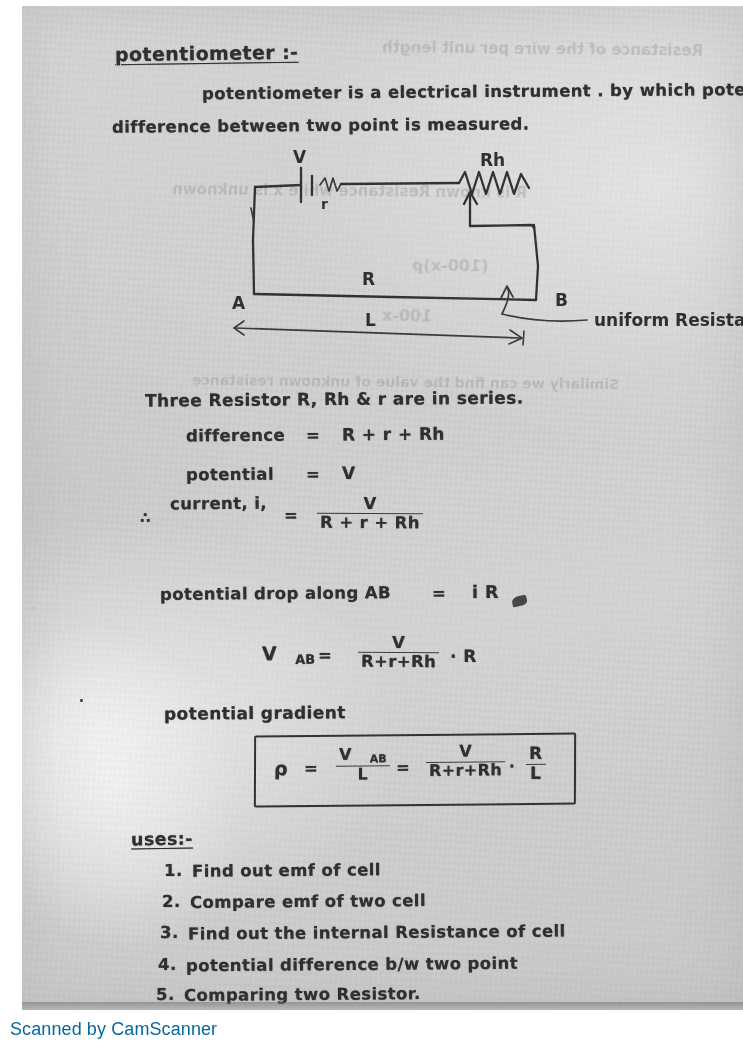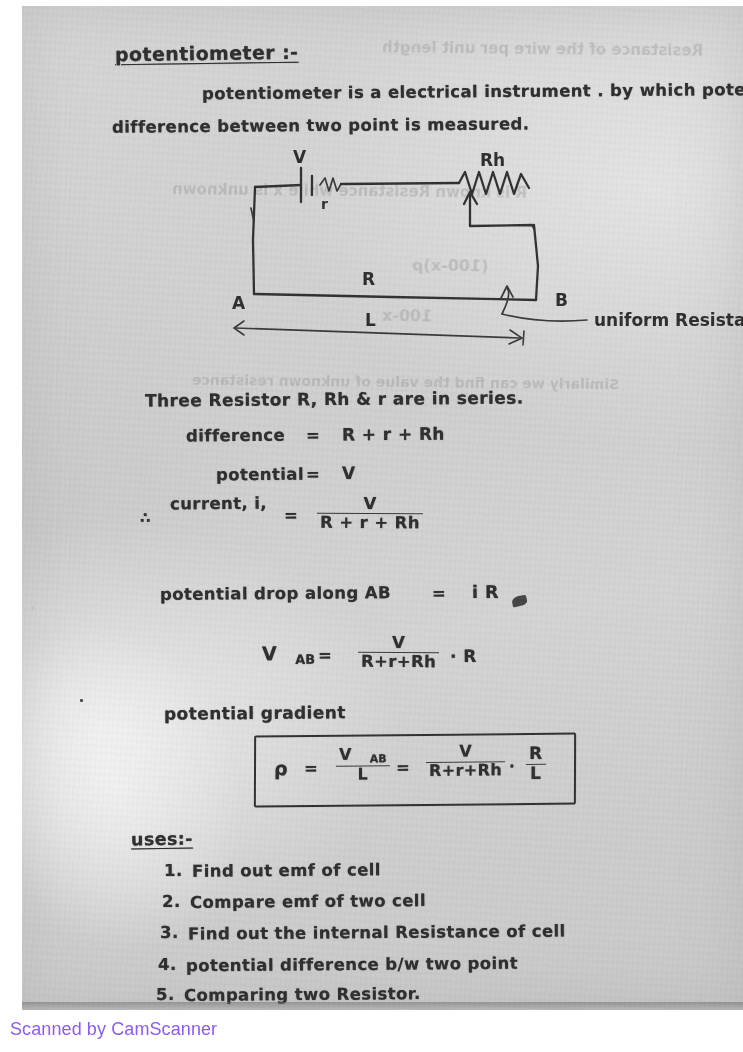--- a/index.html
+++ b/index.html
@@ -86,21 +86,21 @@
   .frac .den{display:block;padding:0 3px;border-top:1.7px solid #3a3a3a;margin-top:1px;}
   .sub{font-size:.68em;vertical-align:-.28em;letter-spacing:0;margin-left:18px;}
 
   
   #footer-bar{
     position:absolute;left:0;top:1010px;width:743px;height:42px;background:#ffffff;
   }
   #camscanner-label{
     position:absolute;left:10px;top:1019px;
     font-family:"Liberation Sans","DejaVu Sans",sans-serif;
-    font-size:18px;color:#8b5cf6;letter-spacing:.1px;white-space:nowrap;
+    font-size:18px;color:#0369a1;letter-spacing:.1px;white-space:nowrap;
   }
   #page-edge-shadow{
     position:absolute;left:22px;top:1002px;width:721px;height:10px;
     background:linear-gradient(180deg, rgba(110,110,110,.55), rgba(255,255,255,0));
   }
 </style>
 </head>
 <body>
 
 <div id="scan-page">
@@ -166,21 +166,21 @@
       <text class="lbl" x="163" y="172">L</text>
     </svg>
   </div>
 
   <div class="hw sk1" style="left:123px;top:383px;font-size:17px;">Three Resistor R, Rh &amp; r are in series.</div>
 
   <div class="hw sk1" style="left:164px;top:420px;font-size:16.5px;">difference</div>
   <div class="hw sk1" style="left:284px;top:420px;font-size:16.5px;">=</div>
   <div class="hw sk1" style="left:320px;top:418px;font-size:17px;">R + r + Rh</div>
 
-  <div class="hw sk1" style="left:164px;top:459px;font-size:16.5px;margin-left:30px;">potential</div>
+  <div class="hw sk1" style="left:164px;top:459px;font-size:16.5px;">potential</div>
   <div class="hw sk1" style="left:284px;top:459px;font-size:16.5px;">=</div>
   <div class="hw sk1" style="left:320px;top:457px;font-size:17px;">V</div>
 
   <div class="hw sk1" style="left:118px;top:503px;font-size:15px;">∴</div>
   <div class="hw sk1" style="left:148px;top:488px;font-size:16.5px;">current, i,</div>
   <div class="hw sk1" style="left:262px;top:500px;font-size:16.5px;">=</div>
   <div class="hw sk3" style="left:295px;top:489px;font-size:16.5px;">
     <span class="frac">
       <span class="num">V</span>
       <span class="den">R + r + Rh</span>

